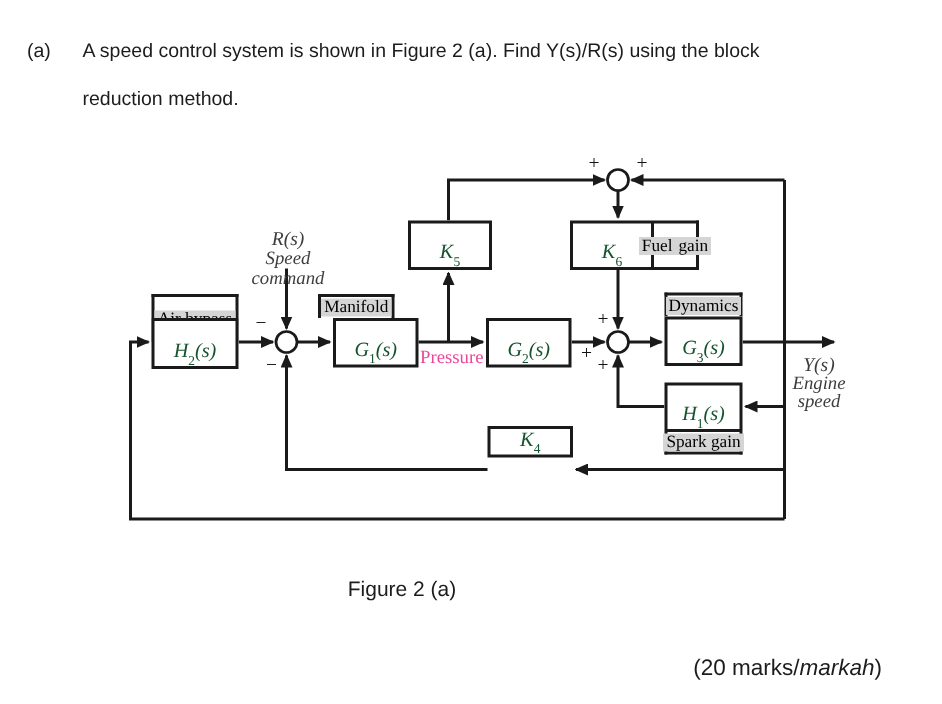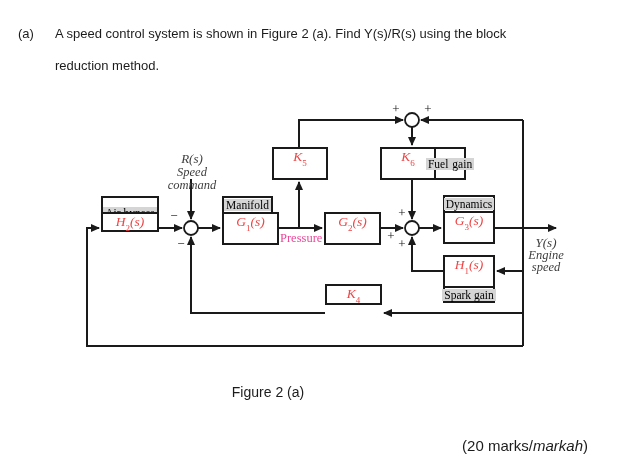--- a/index.html
+++ b/index.html
@@ -11,22 +11,22 @@
   .qidx { position:absolute; left:18px; top:26px; font-size:13px; }
   .qline1 { position:absolute; left:55px; top:26px; font-size:13px; white-space:nowrap; }
   .qline2 { position:absolute; left:55px; top:58px; font-size:13px; white-space:nowrap; }
 
   
   .wires { position:absolute; left:0; top:0; }
 
   
   .blk {
     position:absolute; box-sizing:border-box; border:2px solid #1a1a1a; background:#fff;
-    display:flex; align-items:flex-start; justify-content:center;
-    font-family:"Liberation Serif", serif; font-size:13.5px; color:#ef4444;
+    display:flex; align-items:flex-end; justify-content:center;
+    font-family:"Liberation Serif", serif; font-size:13.5px; color:#14532d;
   }
   .blk i { font-style:italic; }
   .blk sub { font-size:9px; font-style:normal; position:relative; top:1px; }
   .tab {
     position:absolute; box-sizing:border-box; border:2px solid #1a1a1a; background:#fff;
     display:flex; flex-direction:row; align-items:center; justify-content:center;
     font-family:"Liberation Serif", serif; font-size:11.5px; color:#000; text-align:center;
   }
   .tab .hl { background:#d5d5d5; padding:0 2px; line-height:12px; white-space:nowrap; }
   .tab.noBottom { border-bottom:none; }
@@ -111,25 +111,25 @@
     <g stroke="#1a1a1a" stroke-width="1.8" fill="#ffffff">
       <circle cx="191" cy="228" r="7"></circle>
       <circle cx="412" cy="228" r="7"></circle>
       <circle cx="412" cy="120" r="7"></circle>
     </g>
   </svg>
 
   <div class="tab noBottom" style="left:101px;top:196px;width:58px;height:32px">
     <span class="hl">Air bypass</span>
   </div>
-  <div class="blk" style="left:101px;top:212px;width:58px;height:20px">
+  <div class="blk" style="left:101px;top:212px;width:58px;height:34px">
     <span><i>H</i><sub>2</sub><i>(s)</i></span>
   </div>
 
-  <div class="tab noBottom" style="left:222px;top:196px;width:51px;height:16px">
+  <div class="tab noBottom" style="left:212px;top:196px;width:51px;height:16px">
     <span class="hl">Manifold</span>
   </div>
   <div class="blk" style="left:222px;top:212px;width:57px;height:33px">
     <span><i>G</i><sub>1</sub><i>(s)</i></span>
   </div>
 
   <div class="blk" style="left:324px;top:212px;width:57px;height:33px">
     <span><i>G</i><sub>2</sub><i>(s)</i></span>
   </div>
 

